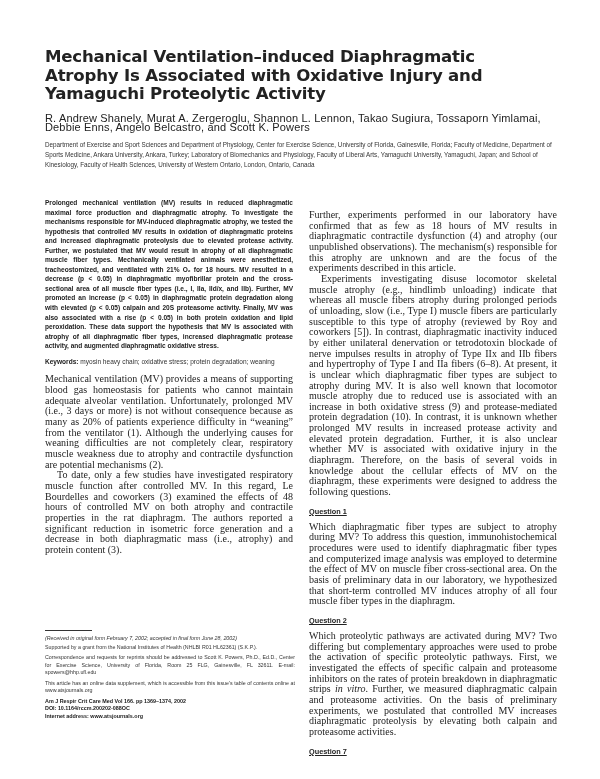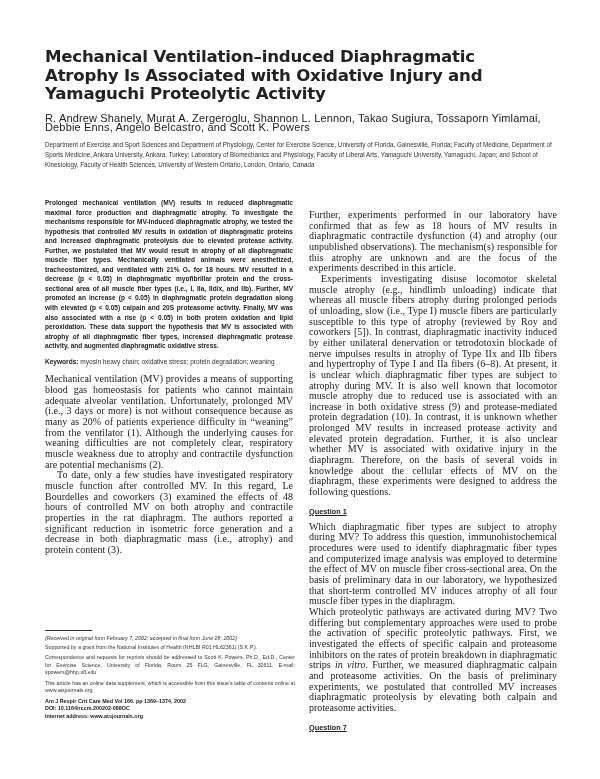--- a/index.html
+++ b/index.html
@@ -92,18 +92,19 @@
     <p class="fn-journal">Internet address: www.atsjournals.org</p>
   </div>
 
   <div class="col-right">
     <p class="body-text">Further, experiments performed in our laboratory have confirmed that as few as 18 hours of MV results in diaphragmatic contractile dysfunction (4) and atrophy (our unpublished observations). The mechanism(s) responsible for this atrophy are unknown and are the focus of the experiments described in this article.</p>
     <p class="body-text indent">Experiments investigating disuse locomotor skeletal muscle atrophy (e.g., hindlimb unloading) indicate that whereas all muscle fibers atrophy during prolonged periods of unloading, slow (i.e., Type I) muscle fibers are particularly susceptible to this type of atrophy (reviewed by Roy and coworkers [5]). In contrast, diaphragmatic inactivity induced by either unilateral denervation or tetrodotoxin blockade of nerve impulses results in atrophy of Type IIx and IIb fibers and hypertrophy of Type I and IIa fibers (6–8). At present, it is unclear which diaphragmatic fiber types are subject to atrophy during MV. It is also well known that locomotor muscle atrophy due to reduced use is associated with an increase in both oxidative stress (9) and protease-mediated protein degradation (10). In contrast, it is unknown whether prolonged MV results in increased protease activity and elevated protein degradation. Further, it is also unclear whether MV is associated with oxidative injury in the diaphragm. Therefore, on the basis of several voids in knowledge about the cellular effects of MV on the diaphragm, these experiments were designed to address the following questions.</p>
 
     <div class="qhead">Question 1</div>
     <p class="body-text">Which diaphragmatic fiber types are subject to atrophy during MV? To address this question, immunohistochemical procedures were used to identify diaphragmatic fiber types and computerized image analysis was employed to determine the effect of MV on muscle fiber cross-sectional area. On the basis of preliminary data in our laboratory, we hypothesized that short-term controlled MV induces atrophy of all four muscle fiber types in the diaphragm.</p>
 
+    <div class="qhead">Question 2</div>
     <p class="body-text"><span>Which proteolytic pathways are activated during MV? Two differing but complementary approaches were used to probe the activation of specific proteolytic pathways. First, we investigated the effects of specific calpain and proteasome inhibitors on the rates of protein breakdown in diaphragmatic strips </span><i>in vitro</i><span>. Further, we measured diaphragmatic calpain and proteasome activities. On the basis of preliminary experiments, we postulated that controlled MV increases diaphragmatic proteolysis by elevating both calpain and proteasome activities.</span></p>
 
     <div class="qhead">Question 7</div>
   </div>
 
 </div>
 
 </body></html>

